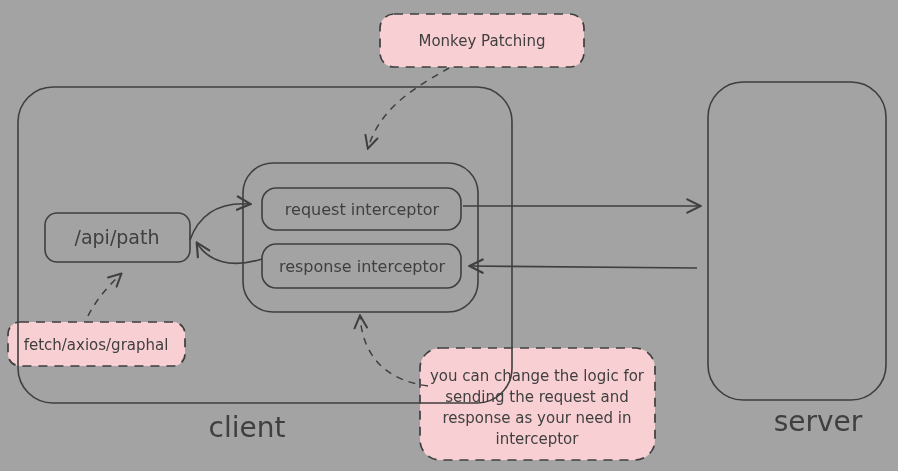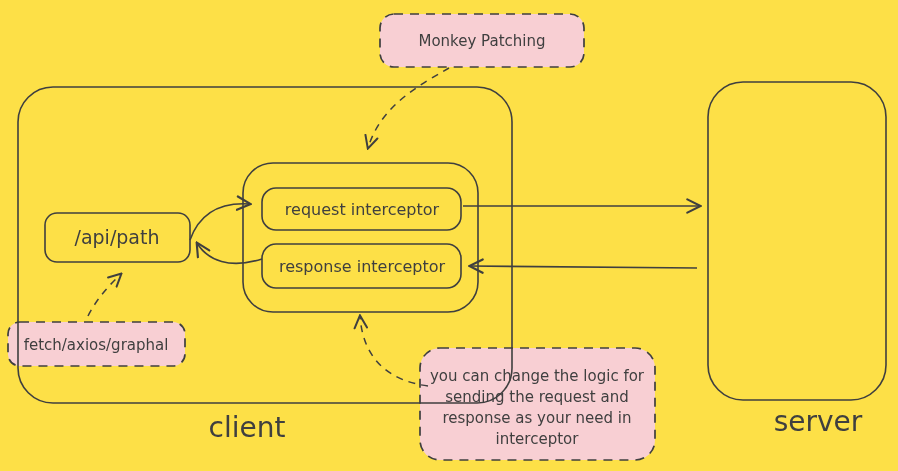--- a/index.html
+++ b/index.html
@@ -1,20 +1,20 @@
 <!DOCTYPE html>
 <html><head>
 <meta charset="utf-8">
 <style>
   html, body { margin: 0; padding: 0; background: #ffffff; }
   #stage {
     position: relative;
     width: 898px;
     height: 471px;
-    background: #fde047;
+    background: #a3a3a3;
     font-family: "DejaVu Sans", "Liberation Sans", sans-serif;
     overflow: hidden;
   }
   svg { display: block; }
   text {
     fill: #3f3f3f;
     font-family: "DejaVu Sans", "Liberation Sans", sans-serif;
   }
   .node-label { font-size: 16px; }
   .api-label { font-size: 19px; }

